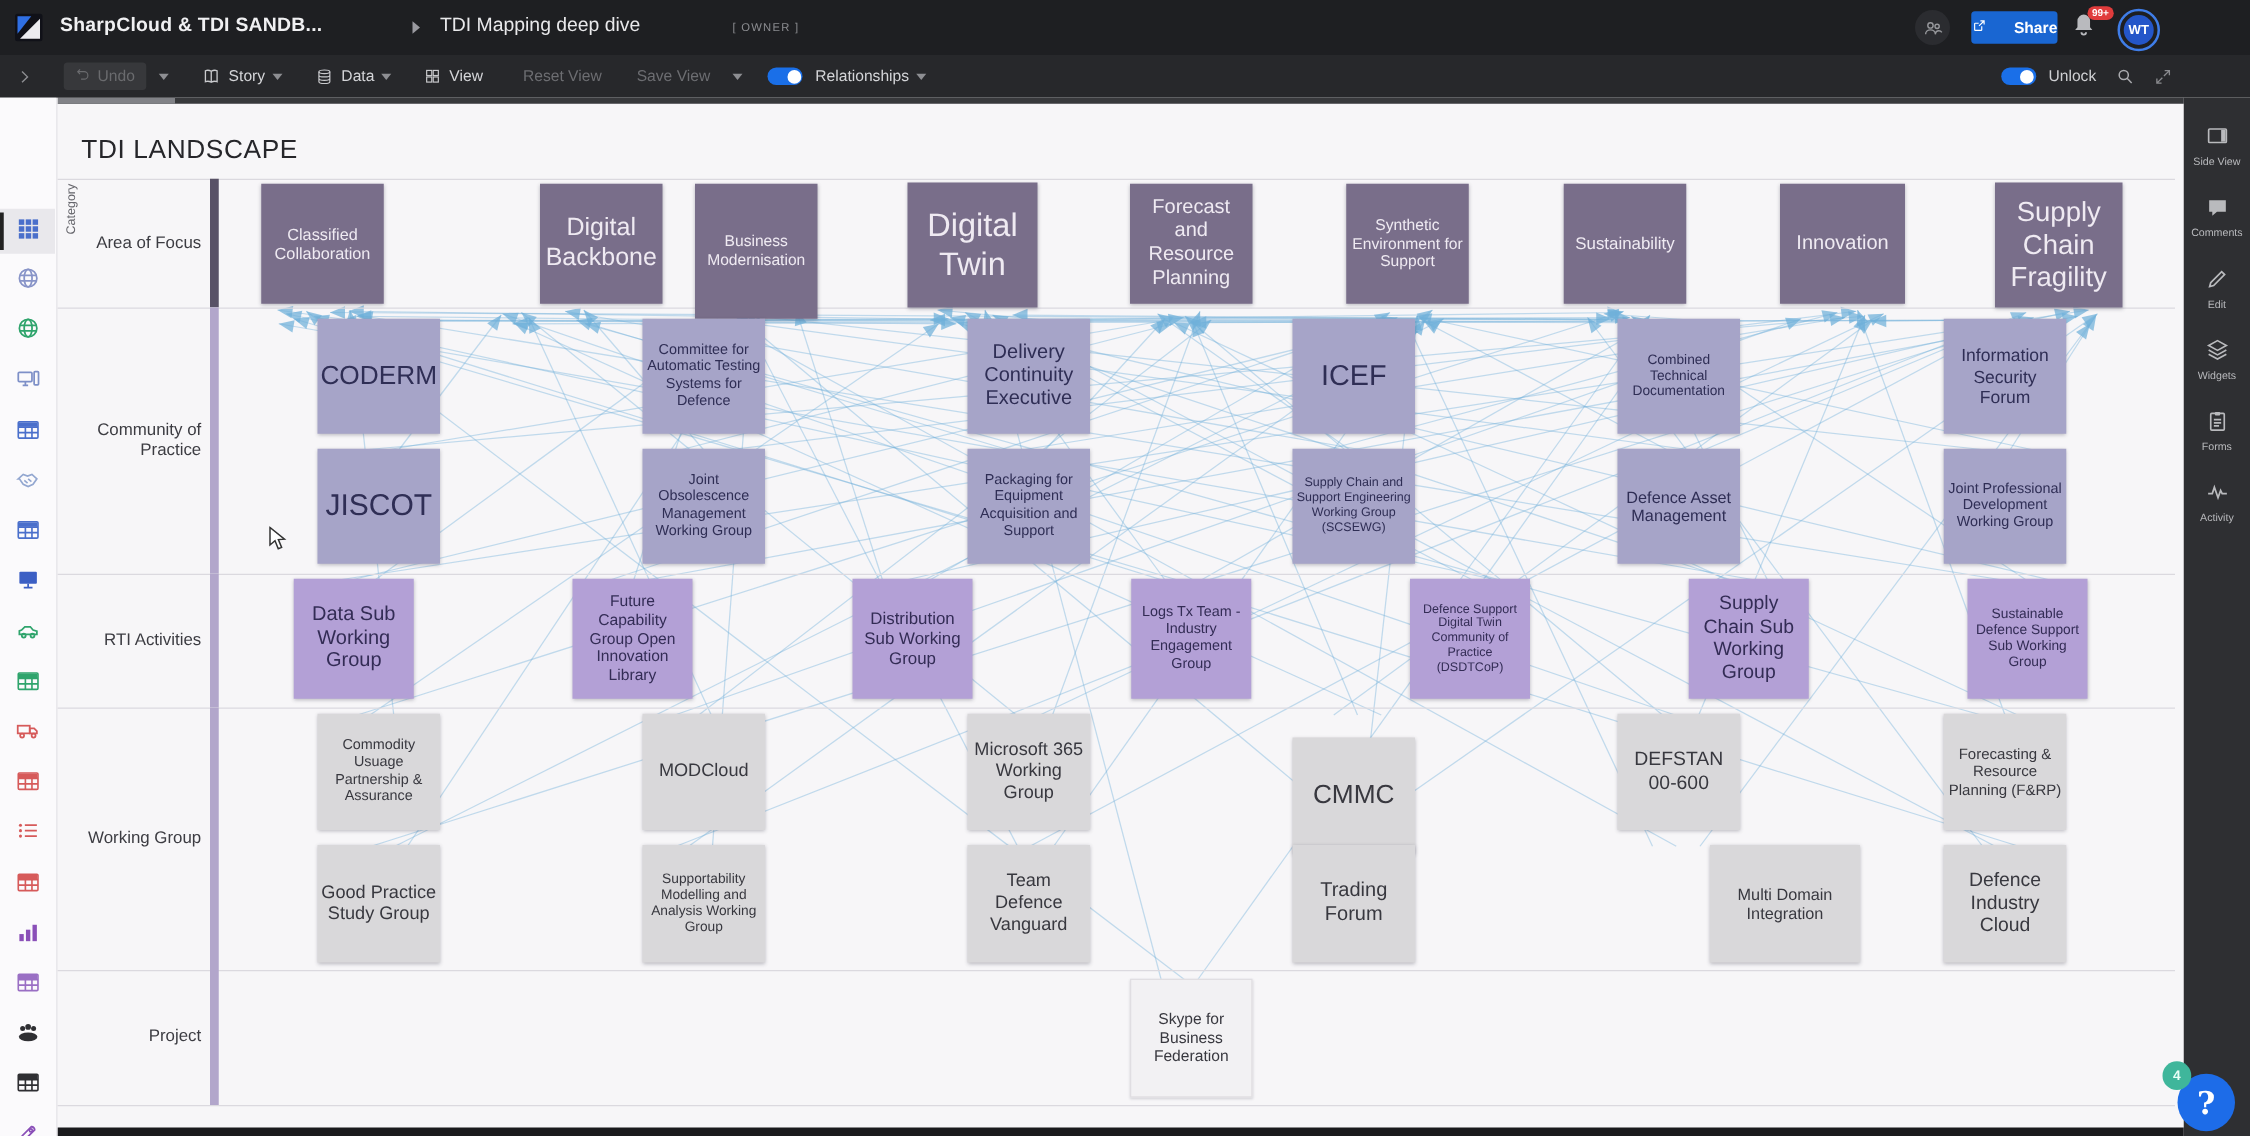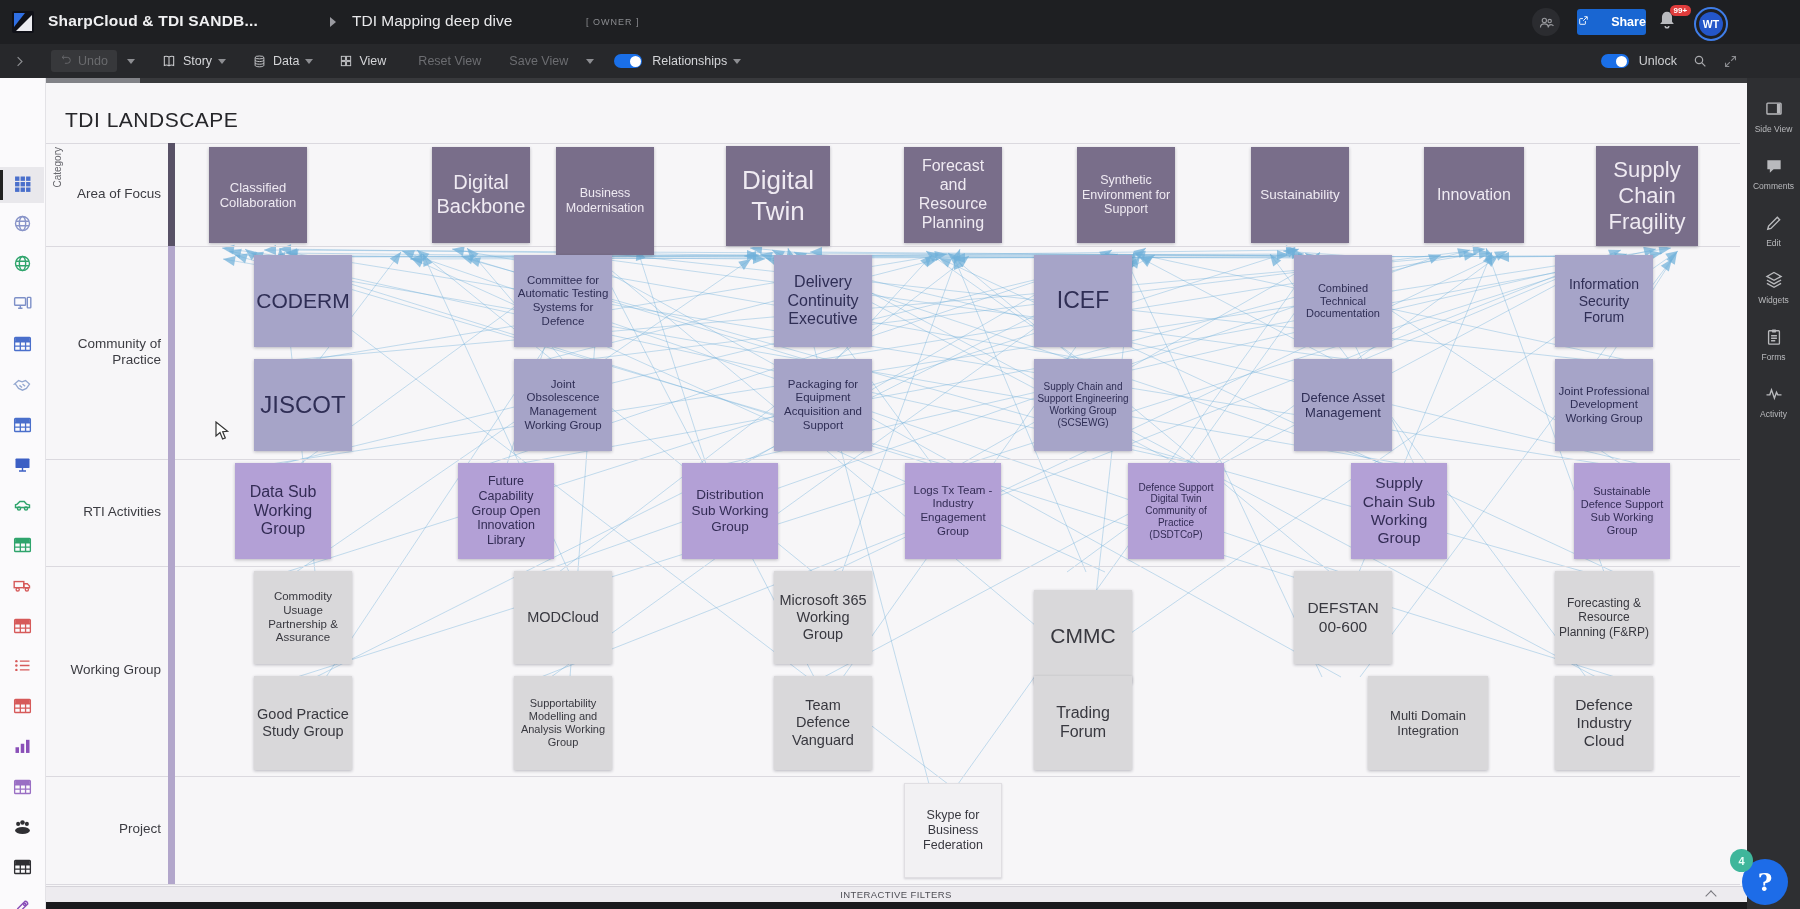--- a/index.html
+++ b/index.html
@@ -771,24 +771,20 @@
         <div class="node wg" style="left: 1294px; top: 571px; width: 98px; height: 93px; font-size: 15.5px;">DEFSTAN 00-600</div>
         <div class="node wg" style="left: 1555px; top: 571px; width: 98px; height: 93px; font-size: 12px;">Forecasting &amp; Resource Planning (F&amp;RP)</div>
         <div class="node wg" style="left: 254px; top: 676px; width: 98px; height: 94px; font-size: 14.5px;">Good Practice Study Group</div>
         <div class="node wg" style="left: 514px; top: 676px; width: 98px; height: 94px; font-size: 11px;">Supportability Modelling and Analysis Working Group</div>
         <div class="node wg" style="left: 774px; top: 676px; width: 98px; height: 94px; font-size: 14.5px;">Team Defence Vanguard</div>
         <div class="node wg" style="left: 1034px; top: 676px; width: 98px; height: 94px; font-size: 16px;">Trading Forum</div>
         <div class="node wg" style="left: 1368px; top: 676px; width: 120px; height: 94px; font-size: 13px;">Multi Domain Integration</div>
         <div class="node wg" style="left: 1555px; top: 676px; width: 98px; height: 94px; font-size: 15.5px;">Defence Industry Cloud</div>
         <div class="node project" style="left: 904px; top: 783px; width: 98px; height: 95px; font-size: 12.5px;">Skype for Business Federation</div>
       </div>
-    <div id="footer-bar">
-      <span id="footer-label">INTERACTIVE FILTERS</span>
-      <span id="footer-chevron"></span>
-    </div>
     <div id="bottom-strip"></div>
   </div>
 
   <div id="help-btn">?</div>
   <div id="help-badge">4</div>
   <svg id="cursor" width="18" height="20" viewBox="0 0 18 20">
     <path d="M1 1 L1 15 L5 11.6 L7.6 18 L10.3 16.9 L7.7 10.7 L12.6 10.3 Z" fill="#fff" stroke="#333" stroke-width="1.2"></path>
   </svg>
 
 </div>

